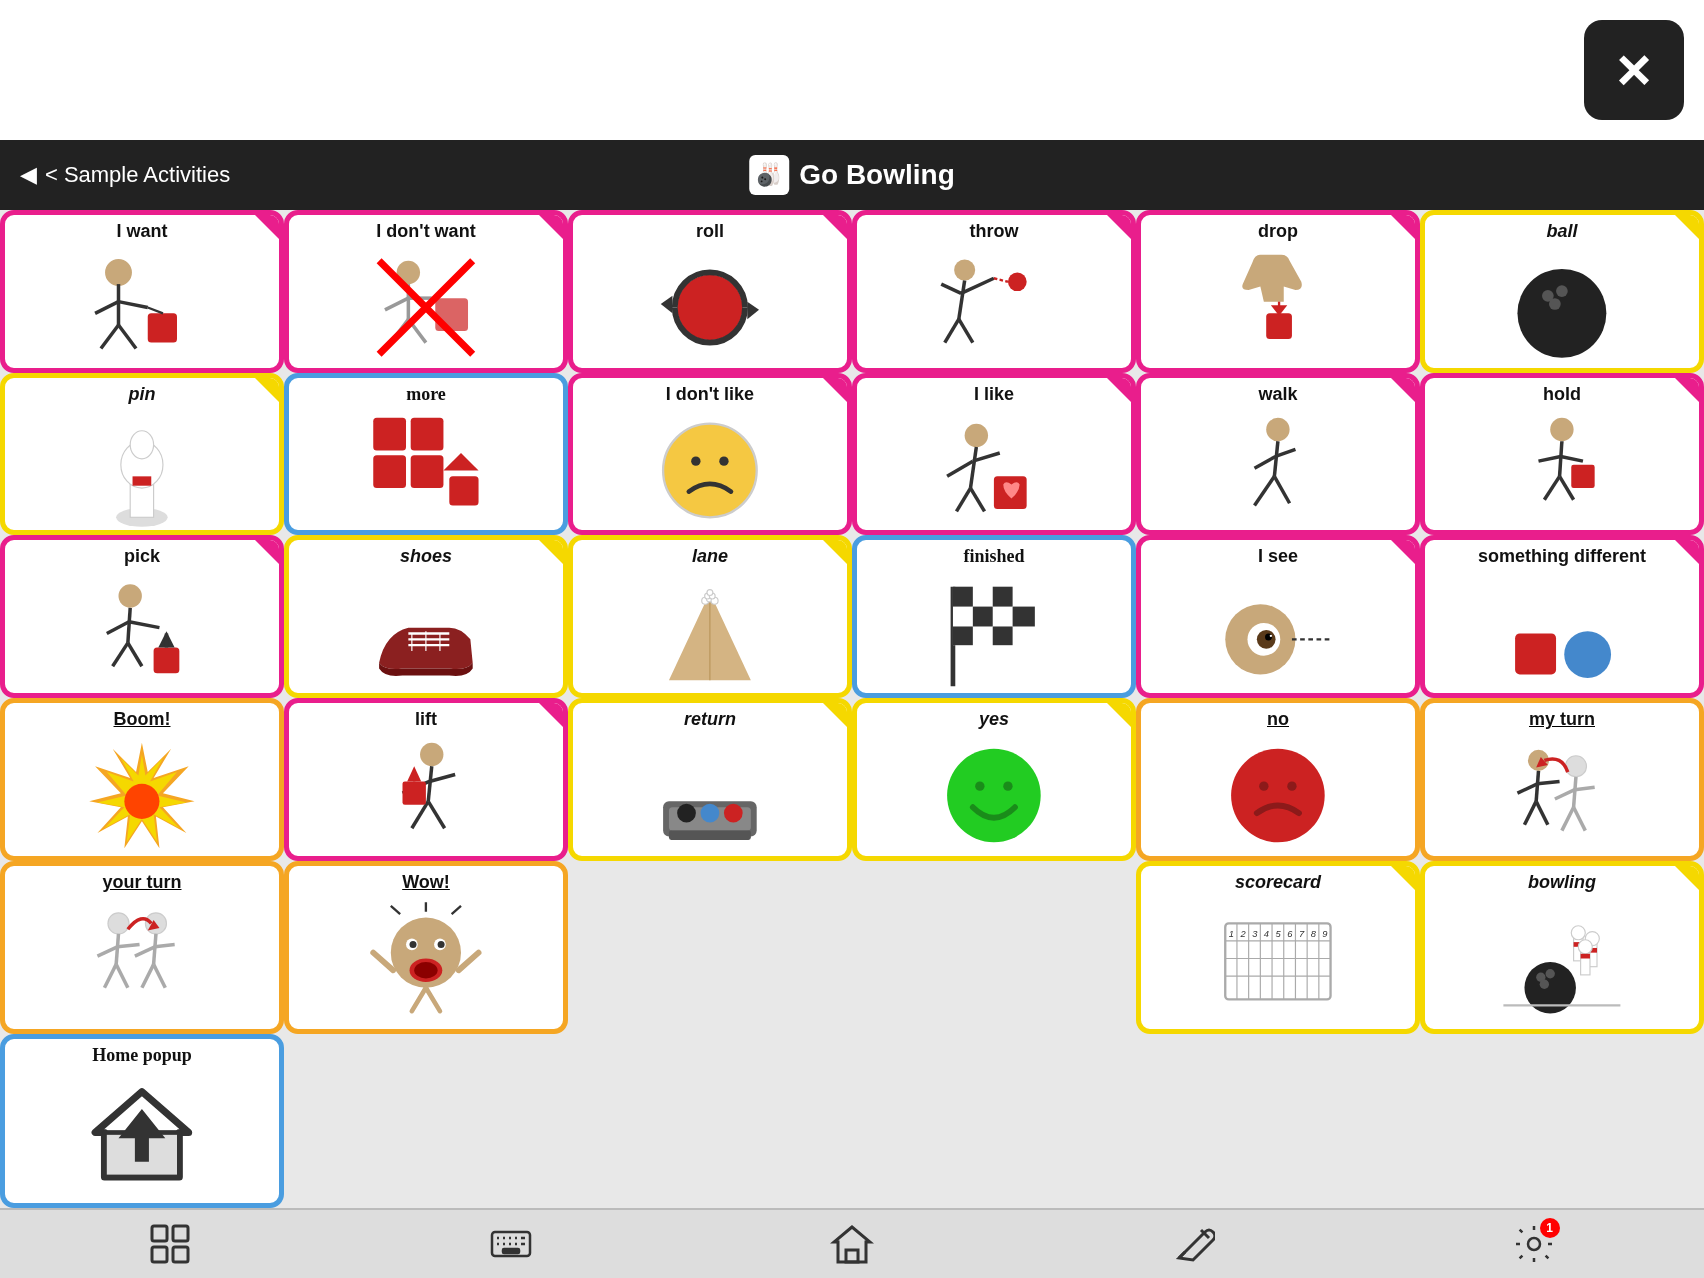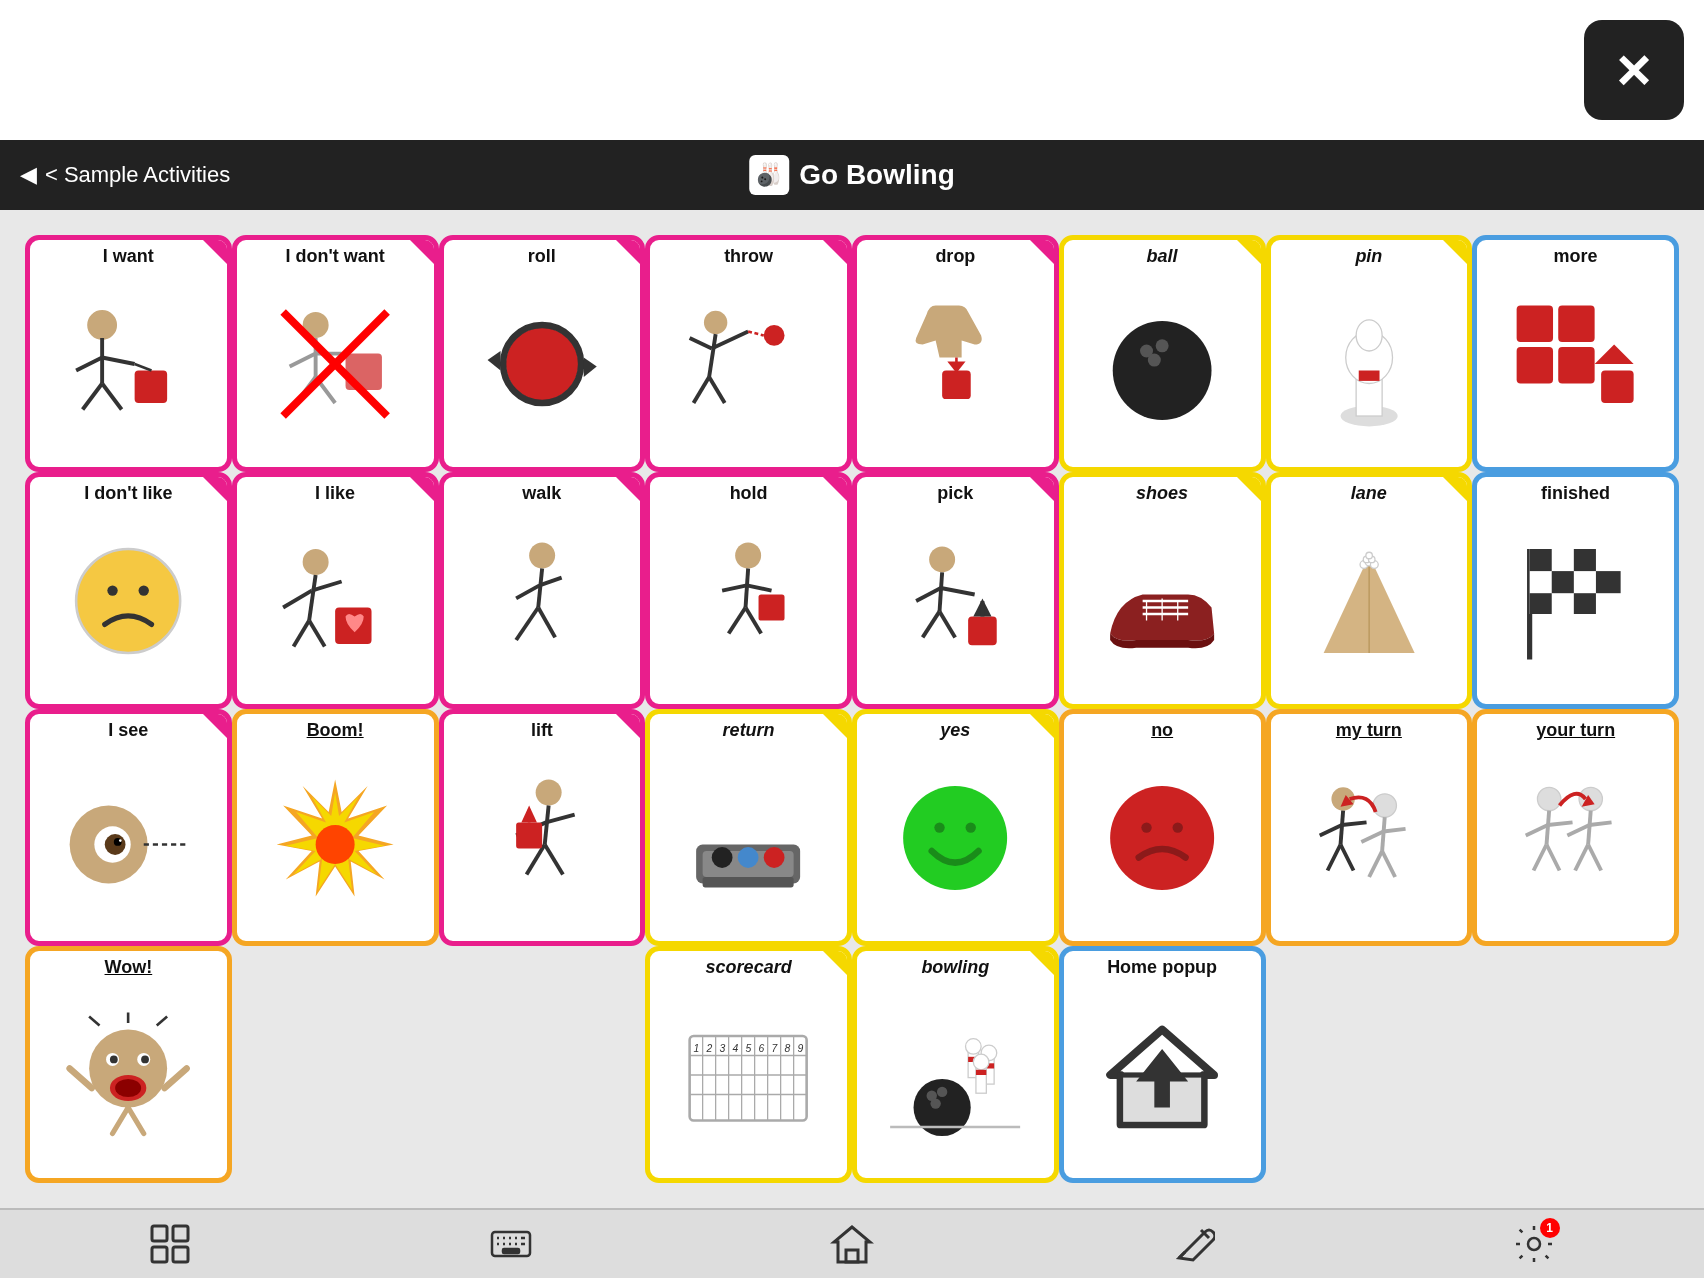--- a/index.html
+++ b/index.html
@@ -80,23 +80,23 @@
       background: white;
       border-radius: 6px;
       display: flex;
       align-items: center;
       justify-content: center;
       font-size: 22px;
     }
 
     
     .grid-area {
-      padding: 25px;
+      padding: 0;
       display: grid;
-      grid-template-columns: repeat(8, 1fr);
+      grid-template-columns: repeat(6, 1fr);
       grid-template-rows: repeat(4, 1fr);
       height: calc(1278px - 140px - 70px - 70px);
     }
 
     
     .card {
       border-radius: 14px;
       border: 5px solid;
       background: white;
       display: flex;
@@ -104,21 +104,21 @@
       align-items: center;
       justify-content: space-between;
       padding: 6px;
       cursor: pointer;
       position: relative;
       overflow: hidden;
     }
 
     .card.pink { border-color: #e91e8c; }
     .card.yellow { border-color: #f5d800; font-style: italic; }
-    .card.blue { border-color: #4a9de0; }
+    .card.blue { border-color: #4a9de0; font-family: Liberation Serif, serif; }
     .card.orange { border-color: #f5a623; text-decoration: underline; }
     .card.empty { border-color: transparent; background: transparent; }
 
     .card-label {
       font-size: 18px;
       font-weight: bold;
       text-align: center;
       line-height: 1.2;
       color: #111;
     }
@@ -484,20 +484,29 @@
         <circle cx="35" cy="55" r="30" fill="#c8a87a"></circle>
         <circle cx="38" cy="55" r="14" fill="white"></circle>
         <circle cx="40" cy="55" r="8" fill="#5a3a1a"></circle>
         <circle cx="42" cy="53" r="3" fill="black"></circle>
         <circle cx="44" cy="52" r="1" fill="white"></circle>
         <line x1="62" y1="55" x2="95" y2="55" stroke="#333" stroke-width="2" stroke-dasharray="4,3"></line>
       </svg>
     </div>
   </div>
 
+  <div class="card pink">
+    <div class="card-label">something different</div>
+    <div class="card-icon">
+      <svg viewBox="0 0 100 100">
+        <rect x="10" y="50" width="35" height="35" fill="#cc2222" rx="4"></rect>
+        <circle cx="72" cy="68" r="20" fill="#4488cc"></circle>
+      </svg>
+    </div>
+  </div>
 
   <div class="card orange">
     <div class="card-label">Boom!</div>
     <div class="card-icon">
       <svg viewBox="0 0 100 100">
 
         <polygon points="50,5 55,30 75,10 60,35 90,25 68,48 95,55 68,60 88,82 62,68 65,95 50,72 35,95 38,68 12,82 32,60 5,55 32,48 10,25 40,35 25,10 45,30" fill="#f5a623"></polygon>
         <polygon points="50,15 53,33 68,18 57,38 80,30 63,50 88,56 65,60 82,78 60,66 63,90 50,70 37,90 40,66 18,78 35,60 12,56 37,50 20,30 43,38 32,18 47,33" fill="#f5d800"></polygon>
         <circle cx="50" cy="55" r="15" fill="#ff4400"></circle>
       </svg>

